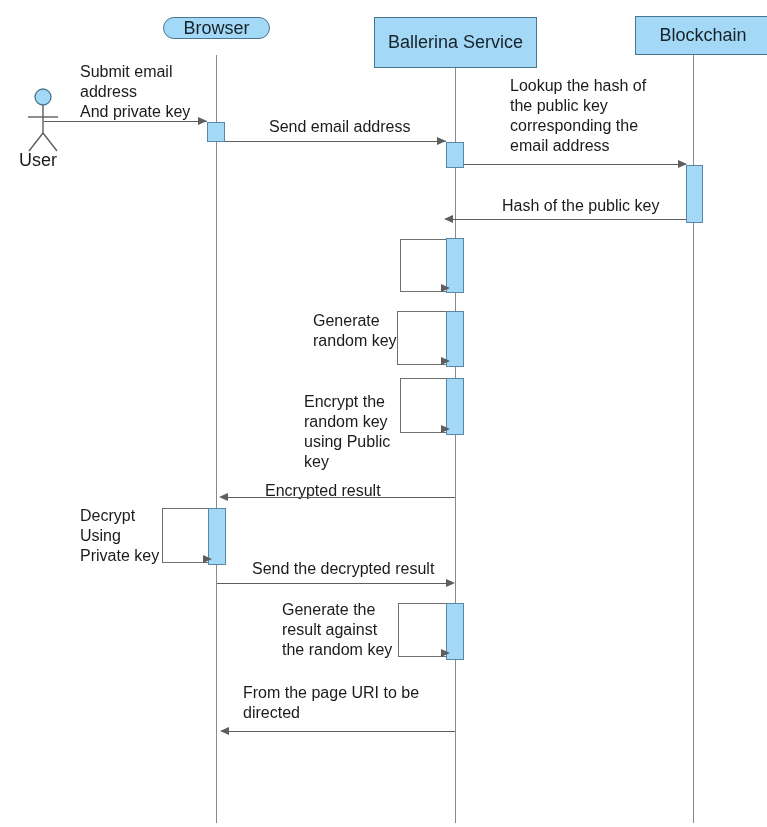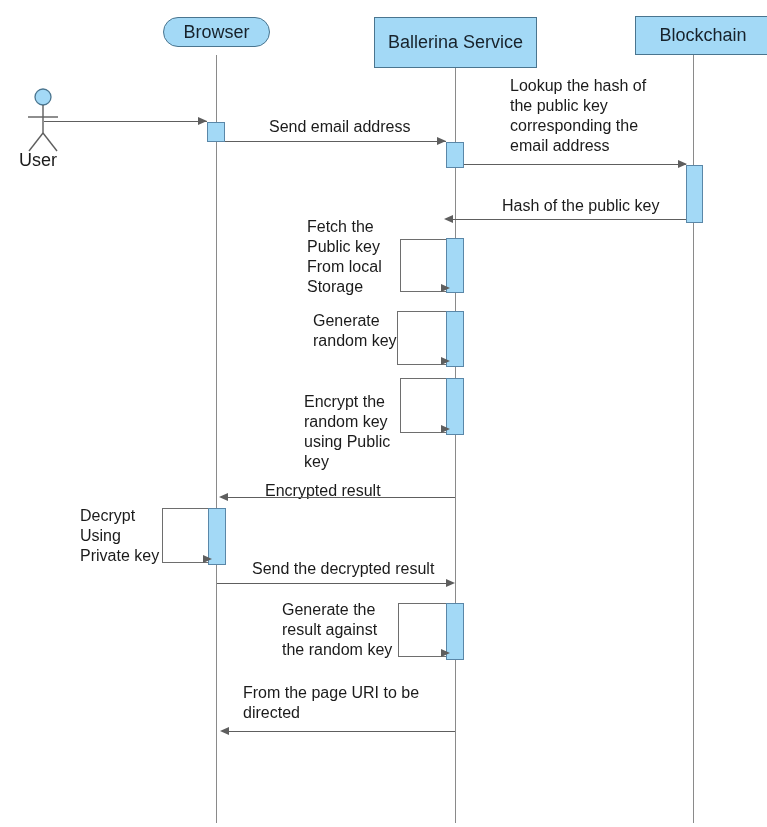--- a/index.html
+++ b/index.html
@@ -37,34 +37,37 @@
 
   <svg class="actor" style="left:18px; top:86px;" width="52" height="68" viewBox="0 0 52 68">
     <circle cx="25" cy="11" r="8" fill="#A3D9F6" stroke="#4a758f" stroke-width="1.3"></circle>
     <line x1="25" y1="19" x2="25" y2="47" stroke="#5e5e5e" stroke-width="1.4"></line>
     <line x1="10" y1="31" x2="40" y2="31" stroke="#5e5e5e" stroke-width="1.4"></line>
     <line x1="25" y1="47" x2="11" y2="65" stroke="#5e5e5e" stroke-width="1.4"></line>
     <line x1="25" y1="47" x2="39" y2="65" stroke="#5e5e5e" stroke-width="1.4"></line>
   </svg>
   <div class="actor-label" style="left:19px; top:150px;">User</div>
 
-  <div class="pbox" style="left:163px; top:17px; width:107px; height:30px;border-radius:18px;">
+  <div class="pbox" style="left:163px; top:17px; width:107px; height:22px;border-radius:18px;">
     <span>Browser</span>
   </div>
   <div class="pbox" style="left:374px; top:17px; width:163px; height:51px;">
     <span>Ballerina Service</span>
   </div>
   <div class="pbox" style="left:635px; top:16px; width:136px; height:39px;">
     <span>Blockchain</span>
   </div>
 
   <div class="vline" style="left:216px; top:55px; height:768px;"></div>
   <div class="vline" style="left:455px; top:55px; height:768px;"></div>
   <div class="vline" style="left:693px; top:54px; height:769px;"></div>
 
+  <div class="lbl" style="left:80px; top:62px;">Submit email
+address
+And private key</div>
   <div class="hline" style="left:44px; top:121px; width:163px;"></div>
   <span class="ah r" style="left:198px; top:117px;"></span>
   <div class="act" style="left:207px; top:122px; width:18px; height:20px;"></div>
 
   <div class="lbl" style="left:269px; top:117px;">Send email address</div>
   <div class="hline" style="left:225px; top:141px; width:221px;"></div>
   <span class="ah r" style="left:437px; top:137px;"></span>
   <div class="act" style="left:446px; top:142px; width:18px; height:26px;"></div>
 
   <div class="lbl" style="left:510px; top:76px;">Lookup the hash of
@@ -72,24 +75,20 @@
 corresponding the
 email address</div>
   <div class="hline" style="left:464px; top:164px; width:222px;"></div>
   <span class="ah r" style="left:678px; top:160px;"></span>
   <div class="act" style="left:686px; top:165px; width:17px; height:58px;"></div>
 
   <div class="lbl" style="left:502px; top:196px;">Hash of the public key</div>
   <div class="hline" style="left:452px; top:219px; width:234px;"></div>
   <span class="ah l" style="left:444px; top:215px;"></span>
 
-  <div class="lbl" style="left:307px; top:217px;">Fetch the
-Public key
-From local
-Storage</div>
   <div class="scall" style="left:400px; top:239px; width:47px; height:53px;"></div>
   <div class="act" style="left:446px; top:238px; width:18px; height:55px;"></div>
   <span class="ah r" style="left:441px; top:284px;"></span>
 
   <div class="lbl" style="left:313px; top:311px;">Generate
 random key</div>
   <div class="scall" style="left:397px; top:311px; width:50px; height:54px;"></div>
   <div class="act" style="left:446px; top:311px; width:18px; height:56px;"></div>
   <span class="ah r" style="left:441px; top:357px;"></span>
 

